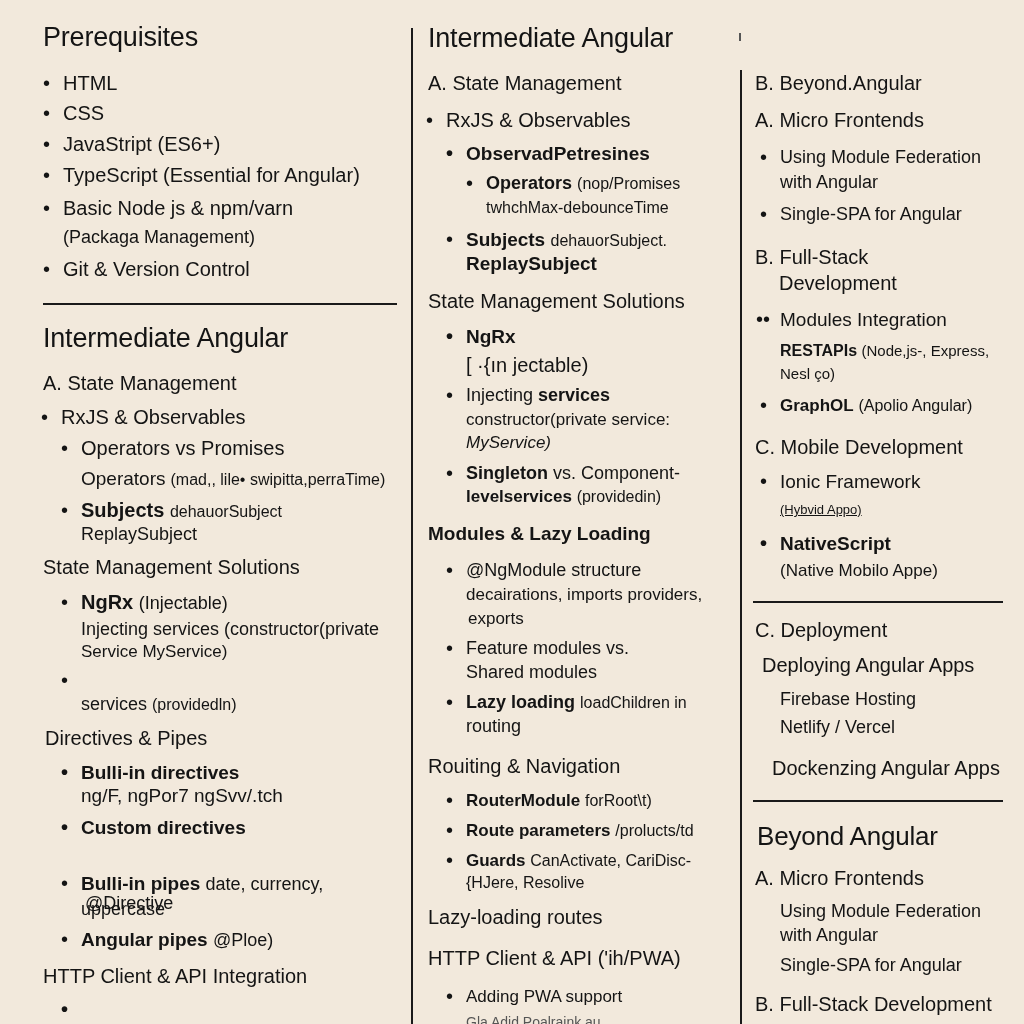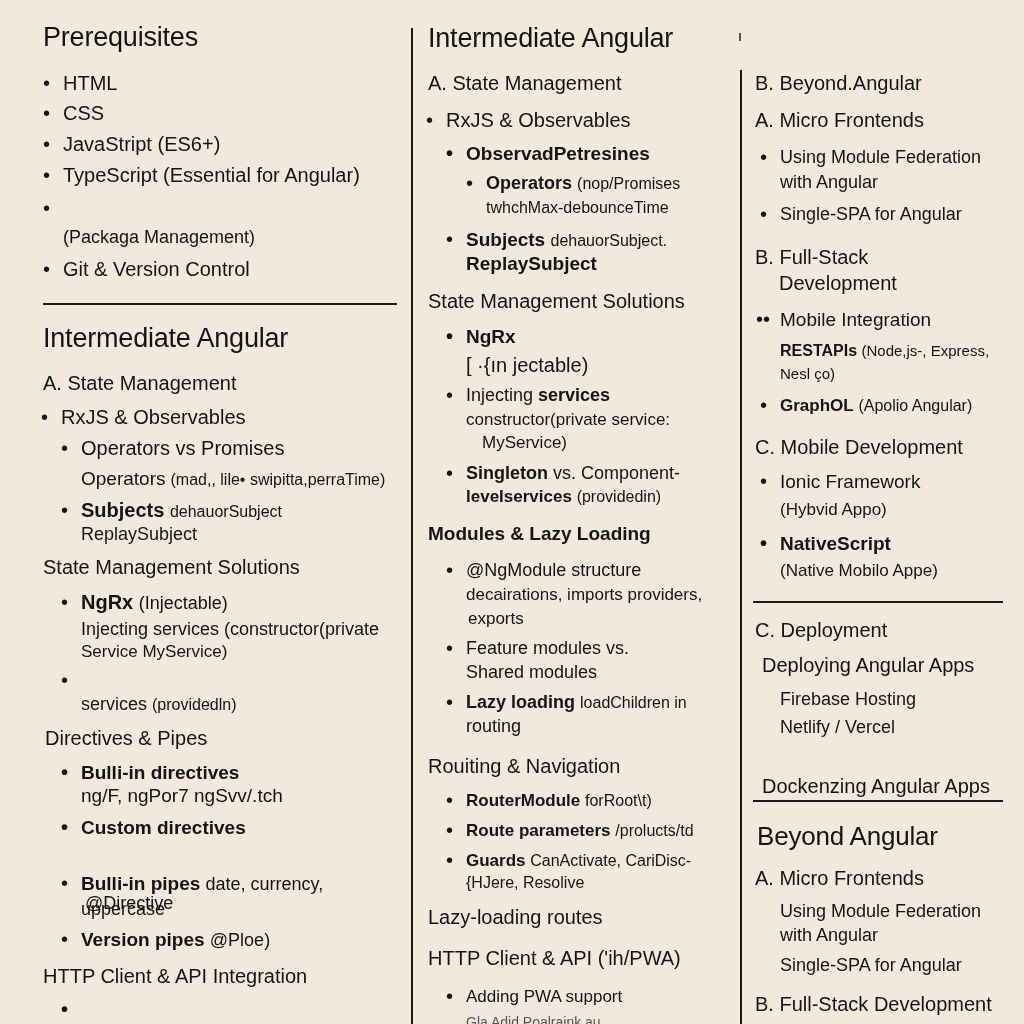--- a/index.html
+++ b/index.html
@@ -37,21 +37,21 @@
 <div class="vline vline2"></div>
 <div class="tick"></div>
 
 <div class="col col1">
   <div class="abs h1" style="top:22px;">Prerequisites</div>
 
   <div class="abs item" style="top:71px;left:20px;"><span class="dot">•</span><span>HTML</span></div>
   <div class="abs item" style="top:101px;left:20px;"><span class="dot">•</span><span>CSS</span></div>
   <div class="abs item" style="top:132px;left:20px;"><span class="dot">•</span><span>JavaStript (ES6+)</span></div>
   <div class="abs item" style="top:163px;left:20px;white-space:nowrap;"><span class="dot">•</span><span>TypeScript (Essential for Angular)</span></div>
-  <div class="abs item" style="top:196px;left:20px;"><span class="dot">•</span></div>
+  <div class="abs item" style="top:196px;left:20px;"><span class="dot">•</span><span>Basic Node js &amp; npm/varn</span></div>
   <div class="abs sub" style="top:225px;left:20px;">(Packaga Management)</div>
   <div class="abs item" style="top:257px;left:20px;"><span class="dot">•</span><span>Git &amp; Version Control</span></div>
 
   <div class="abs hr" style="top:303px;left:0;width:354px;"></div>
 
   <div class="abs h1" style="top:323px;">Intermediate Angular</div>
   <div class="abs h2" style="top:372px;">A. State Management</div>
   <div class="abs item" style="top:405px;left:18px;"><span class="dot">•</span><span>RxJS &amp; Observables</span></div>
   <div class="abs item" style="top:436px;left:38px;"><span class="dot">•</span><span>Operators vs Promises</span></div>
   <div class="abs sub" style="top:467px;left:38px;white-space:nowrap;"><span style="font-size:19px">Operators</span> <span class="small">(mad,, lile•  swipitta,perraTime)</span></div>
@@ -65,42 +65,42 @@
   <div class="abs item" style="top:668px;left:38px;white-space:nowrap;"><span class="dot">•</span></div>
   <div class="abs sub" style="top:692px;left:38px;"><span>services</span> <span class="small">(providedln)</span></div>
 
   <div class="abs h3" style="top:727px;left:2px;">Directives &amp; Pipes</div>
   <div class="abs item b" style="top:760px;left:38px;font-size:19px;"><span class="dot">•</span><span>Bulli-in directives</span></div>
   <div class="abs sub" style="top:784px;left:38px;font-size:19px;">ng/F, ngPor7 ngSvv/.tch</div>
   <div class="abs item b" style="top:815px;left:38px;font-size:19px;"><span class="dot">•</span><span>Custom directives</span></div>
   <div class="abs sub" style="top:843px;left:42px;margin-top:48px;">@Directive</div>
   <div class="abs item" style="top:871px;left:38px;font-size:19px;white-space:nowrap;"><span class="dot">•</span><span class="b">Bulli-in pipes</span> <span class="sub">date, currency,</span></div>
   <div class="abs sub" style="top:897px;left:38px;">uppercase</div>
-  <div class="abs item" style="top:927px;left:38px;font-size:19px;"><span class="dot">•</span><span class="b">Version pipes</span> <span class="sub">@Ploe)</span></div>
+  <div class="abs item" style="top:927px;left:38px;font-size:19px;"><span class="dot">•</span><span class="b">Angular pipes</span> <span class="sub">@Ploe)</span></div>
 
   <div class="abs h3" style="top:965px;left:0;">HTTP Client &amp; API Integration</div>
   <div class="abs item b" style="top:997px;left:38px;font-size:19px;"><span class="dot">•</span></div>
 </div>
 
 <div class="col col2">
   <div class="abs h1" style="top:23px;">Intermediate Angular</div>
   <div class="abs h2" style="top:72px;">A. State Management</div>
   <div class="abs item" style="top:108px;left:18px;"><span class="dot">•</span><span>RxJS &amp; Observables</span></div>
   <div class="abs item b" style="top:141px;left:38px;font-size:19px;"><span class="dot">•</span><span>ObservadPetresines</span></div>
   <div class="abs item" style="top:171px;left:58px;font-size:18px;white-space:nowrap;"><span class="dot">•</span><span class="b">Operators</span> <span class="small">(nop/Promises</span></div>
   <div class="abs sub" style="top:196px;left:58px;font-size:16px;">twhchMax-debounceTime</div>
   <div class="abs item" style="top:227px;left:38px;font-size:19px;white-space:nowrap;"><span class="dot">•</span><span class="b">Subjects</span> <span class="small">dehauorSubject.</span></div>
   <div class="abs sub b" style="top:252px;left:38px;font-size:19px;">ReplaySubject</div>
 
   <div class="abs h3" style="top:290px;">State Management Solutions</div>
   <div class="abs item b" style="top:324px;left:38px;font-size:19px;"><span class="dot">•</span><span>NgRx</span></div>
   <div class="abs sub" style="top:353px;left:38px;font-size:20px;">[ ·{ın jectable)</div>
   <div class="abs item" style="top:383px;left:38px;font-size:18px;"><span class="dot">•</span><span>Injecting</span> <span class="b">services</span></div>
   <div class="abs sub" style="top:408px;left:38px;font-size:17px;white-space:nowrap;">constructor(private service:</div>
-  <div class="abs sub" style="top:431px;left:38px;font-size:17px;margin-left:16px;">MyService)</div>
+  <div class="abs sub" style="top:431px;left:38px;font-size:17px;font-style:italic;">MyService)</div>
   <div class="abs item" style="top:461px;left:38px;font-size:18px;white-space:nowrap;"><span class="dot">•</span><span class="b">Singleton</span> <span>vs. Component-</span></div>
   <div class="abs sub" style="top:485px;left:38px;font-size:17px;"><span class="b">levelservices</span> <span class="small">(providedin)</span></div>
 
   <div class="abs h3 b" style="top:523px;font-size:19px;">Modules &amp; Lazy Loading</div>
   <div class="abs item" style="top:558px;left:38px;font-size:18px;"><span class="dot">•</span><span>@NgModule structure</span></div>
   <div class="abs sub" style="top:583px;left:38px;font-size:17px;white-space:nowrap;">decairations, imports providers,</div>
   <div class="abs sub" style="top:607px;left:40px;font-size:17px;">exports</div>
   <div class="abs item" style="top:636px;left:38px;font-size:18px;"><span class="dot">•</span><span>Feature modules vs.</span></div>
   <div class="abs sub" style="top:660px;left:38px;">Shared modules</div>
   <div class="abs item" style="top:690px;left:38px;font-size:18px;white-space:nowrap;"><span class="dot">•</span><span class="b">Lazy loading</span> <span class="small">loadChildren in</span></div>
@@ -120,38 +120,38 @@
 
 <div class="col col3">
   <div class="abs h2" style="top:72px;">B. Beyond.Angular</div>
   <div class="abs h2" style="top:109px;">A. Micro Frontends</div>
   <div class="abs item" style="top:145px;left:25px;font-size:18px;white-space:nowrap;"><span class="dot">•</span><span>Using Module Federation</span></div>
   <div class="abs sub" style="top:170px;left:25px;">with Angular</div>
   <div class="abs item" style="top:202px;left:25px;font-size:18px;"><span class="dot">•</span><span>Single-SPA for Angular</span></div>
 
   <div class="abs h2" style="top:246px;">B. Full-Stack</div>
   <div class="abs h2" style="top:272px;left:24px;">Development</div>
-  <div class="abs item" style="top:307px;left:25px;font-size:19px;"><span class="dot" style="left:-24px">••</span><span>Mobile Integration</span></div>
+  <div class="abs item" style="top:307px;left:25px;font-size:19px;"><span class="dot" style="left:-24px">••</span><span>Modules Integration</span></div>
   <div class="abs sub" style="top:339px;left:25px;font-size:16px;white-space:nowrap;"><span class="b">RESTAPIs</span> <span style="font-size:15px">(Node,js-, Express,</span></div>
   <div class="abs sub" style="top:362px;left:25px;font-size:15px;">Nesl ço)</div>
   <div class="abs item" style="top:393px;left:25px;font-size:17px;white-space:nowrap;"><span class="dot">•</span><span class="b">GraphOL</span> <span class="small">(Apolio Angular)</span></div>
 
   <div class="abs h2" style="top:436px;">C. Mobile Development</div>
   <div class="abs item" style="top:469px;left:25px;font-size:19px;"><span class="dot">•</span><span>Ionic Framework</span></div>
-  <div class="abs sub" style="top:498px;left:25px;font-size:17px;">(Hybvid Appo)</div>
+  <div class="abs sub" style="top:498px;left:25px;font-size:13px;text-decoration:underline;">(Hybvid Appo)</div>
   <div class="abs item b" style="top:531px;left:25px;font-size:19px;"><span class="dot">•</span><span>NativeScript</span></div>
   <div class="abs sub" style="top:559px;left:25px;font-size:17px;">(Native Mobilo Appe)</div>
 
   <div class="abs hr" style="top:601px;left:-2px;width:250px;"></div>
 
   <div class="abs h2" style="top:619px;">C. Deployment</div>
   <div class="abs h2" style="top:654px;left:7px;">Deploying Angular Apps</div>
   <div class="abs sub" style="top:687px;left:25px;">Firebase Hosting</div>
   <div class="abs sub" style="top:715px;left:25px;">Netlify / Vercel</div>
-  <div class="abs h2" style="top:757px;left:7px;margin-top:18px;">Dockenzing Angular Apps</div>
+  <div class="abs h2" style="top:757px;left:17px;">Dockenzing Angular Apps</div>
 
   <div class="abs hr" style="top:800px;left:-2px;width:250px;"></div>
 
   <div class="abs h1 bold" style="top:821px;left:2px;font-size:26px;font-weight:400;">Beyond Angular</div>
   <div class="abs h2" style="top:867px;">A. Micro Frontends</div>
   <div class="abs sub" style="top:899px;left:25px;white-space:nowrap;">Using Module Federation</div>
   <div class="abs sub" style="top:923px;left:25px;">with Angular</div>
   <div class="abs sub" style="top:953px;left:25px;">Single-SPA for Angular</div>
   <div class="abs h2" style="top:993px;">B. Full-Stack Development</div>
 </div>

